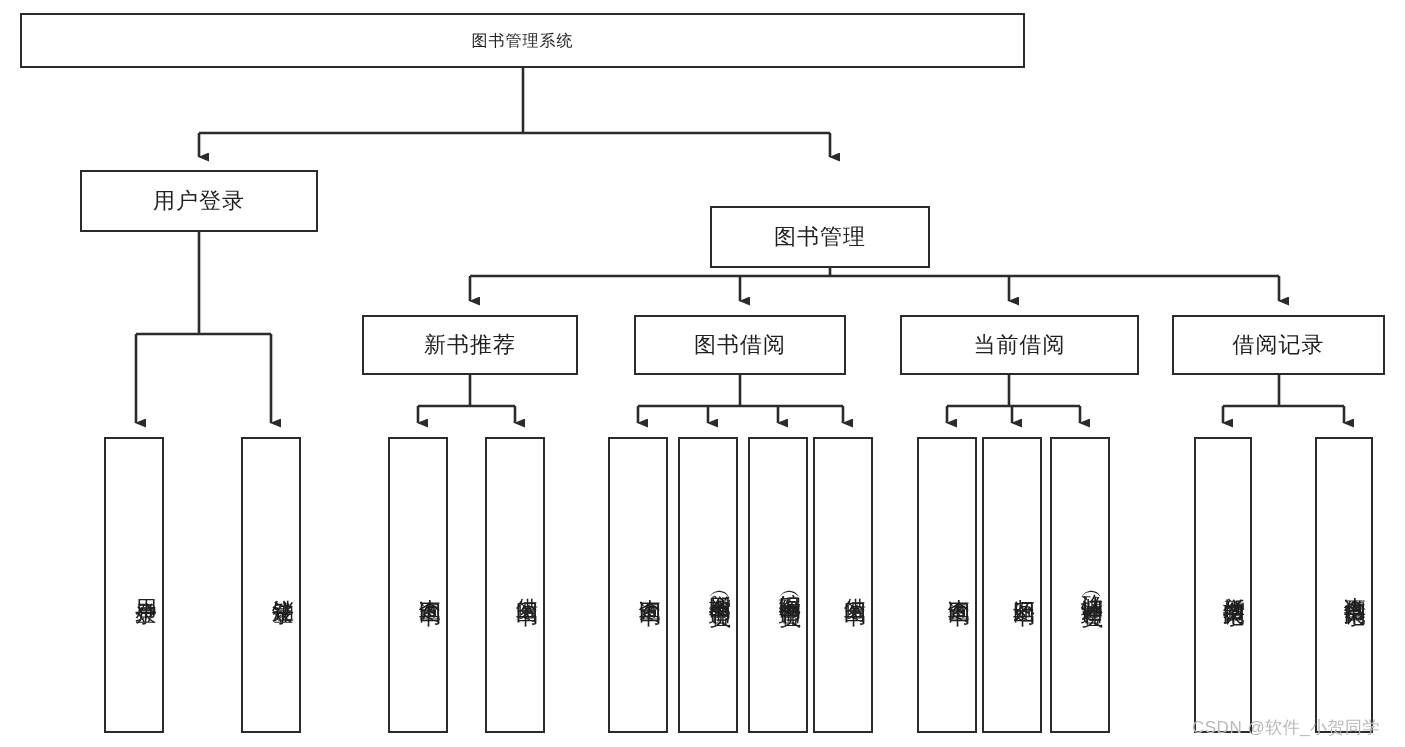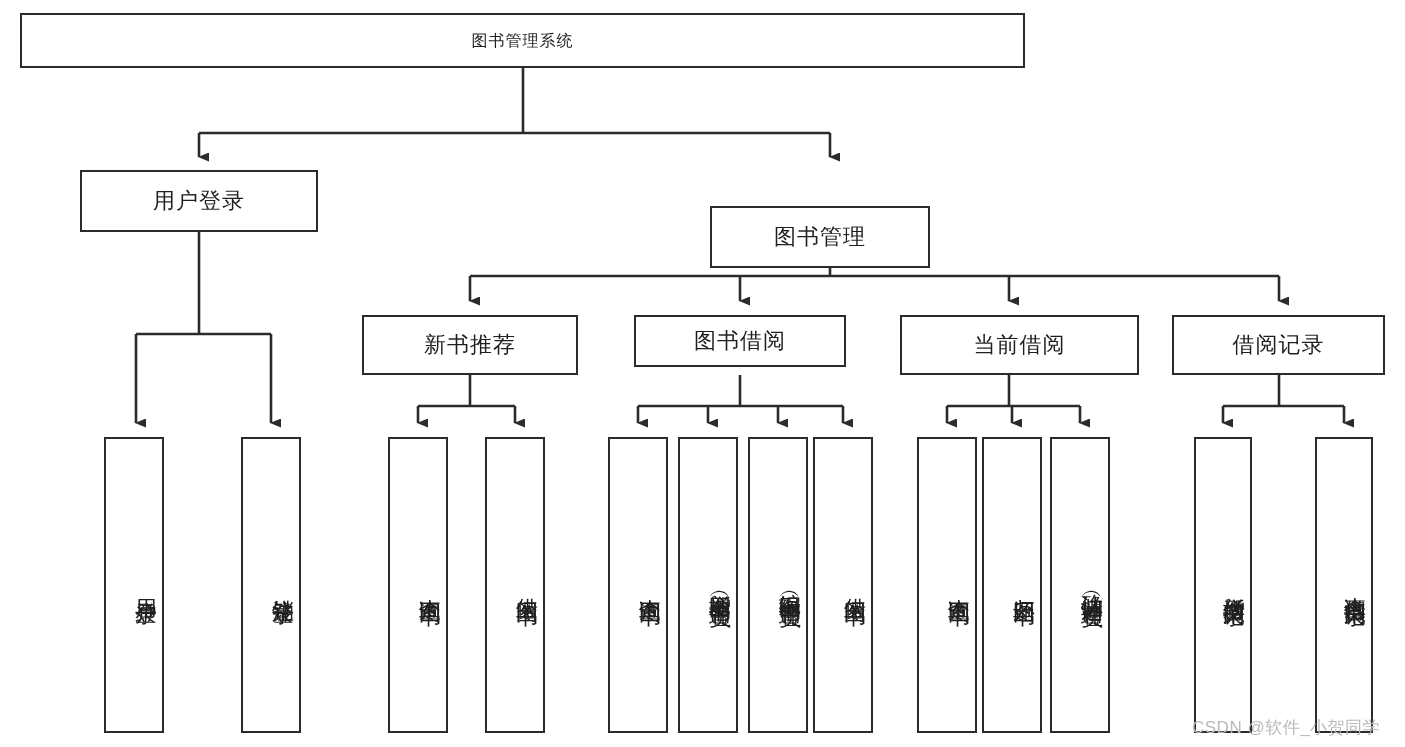--- a/index.html
+++ b/index.html
@@ -94,21 +94,21 @@
       <path d="M1344,406 L1344,423" marker-end="url(#arw)"></path>
     </g>
   </svg>
 
   <div class="node h root" style="left:20px;top:13px;width:1005px;height:55px;">图书管理系统</div>
 
   <div class="node h" style="left:80px;top:170px;width:238px;height:62px;">用户登录</div>
   <div class="node h" style="left:710px;top:170px;width:220px;height:62px;margin-top:36px;">图书管理</div>
 
   <div class="node h" style="left:362px;top:315px;width:216px;height:60px;">新书推荐</div>
-  <div class="node h" style="left:634px;top:315px;width:212px;height:52px;">图书借阅</div>
+  <div class="node h" style="left:634px;top:315px;width:212px;height:60px;">图书借阅</div>
   <div class="node h" style="left:900px;top:315px;width:239px;height:60px;">当前借阅</div>
   <div class="node h" style="left:1172px;top:315px;width:213px;height:60px;text-align:center;">借阅记录</div>
 
   <div class="node v" style="left:104px;top:437px;width:60px;height:296px;">用户登录</div>
   <div class="node v" style="left:241px;top:437px;width:60px;height:296px;">注销登录</div>
 
   <div class="node v" style="left:388px;top:437px;width:60px;height:296px;">查询图书</div>
   <div class="node v" style="left:485px;top:437px;width:60px;height:296px;">借阅图书</div>
 
   <div class="node v" style="left:608px;top:437px;width:60px;height:296px;">查询图书</div>

